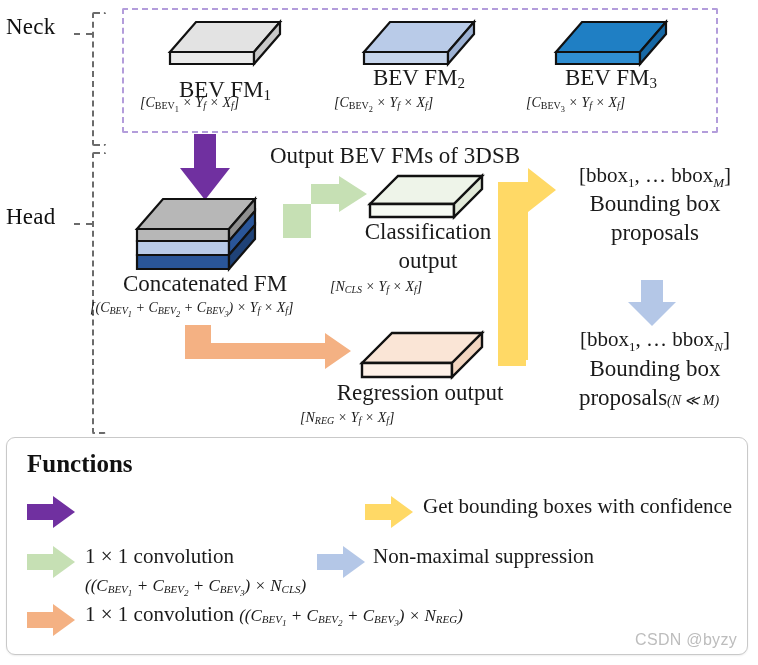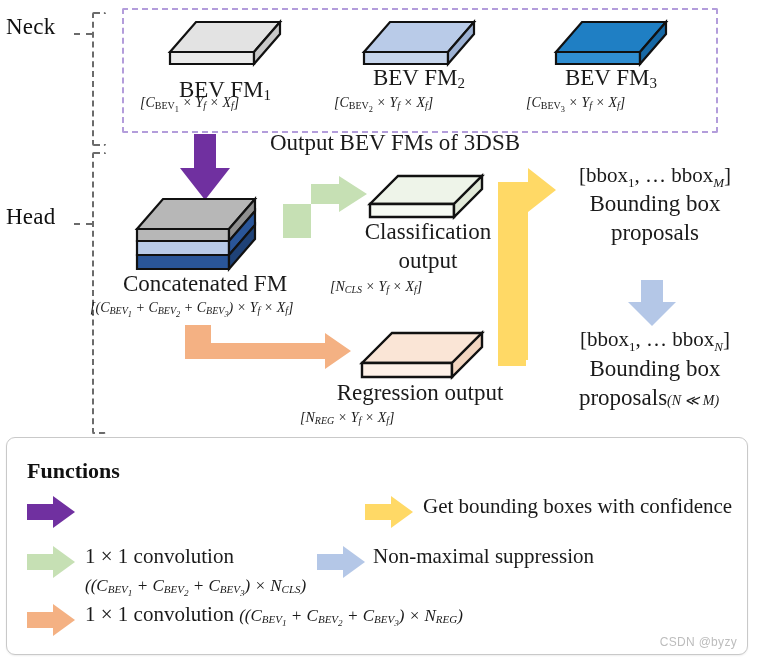--- a/index.html
+++ b/index.html
@@ -79,22 +79,22 @@
     height: 218px;
     border: 1px solid #c9c9c9;
     border-radius: 9px;
     background: #ffffff;
     box-sizing: border-box;
     box-shadow: 0 1px 2px rgba(0,0,0,.07);
   }
   .fn-title {
     position: absolute;
     left: 20px;
-    top: 20px;
-    font-size: 22px;
+    top: 12px;
+    font-size: 25px;
     font-weight: bold;
     color: #111;
   }
   .fn-text {
     position: absolute;
     font-size: 21px;
     color: #1a1a1a;
     white-space: nowrap;
     line-height: 1.15;
   }
@@ -103,21 +103,21 @@
     font-style: italic;
   }
   .fn-text .formula .sm { font-size: 11px; vertical-align: -2px; }
   .fn-arrow { position: absolute; }
   .fn-arrow svg { display: block; }
 
   .watermark {
     position: absolute;
     right: 10px;
     bottom: 5px;
-    font-size: 12px;
+    font-size: 16px;
     color: #bdbdbd;
     font-family: "Liberation Sans", sans-serif;
     letter-spacing: .3px;
   }
 </style>
 </head>
 <body>
 
 <div class="abs stage-label" style="left:6px; top:14px;">Neck</div>
 <div class="abs tick" style="left:74px; top:33px; width:18px;"></div>
@@ -164,21 +164,21 @@
     <polygon points="88,32 114,2 114,14 88,44" fill="#1668a5" stroke="#111" stroke-width="2.2"></polygon>
   </svg>
 </div>
 <div class="abs cap" style="left:526px; top:66px; width:170px;">
   <span>BEV FM</span><sub class="sub">3</sub>
 </div>
 <div class="abs dim" style="left:526px; top:95px; width:170px;">
   [<i>C</i><span class="sm">BEV<sub>3</sub></span> × <i>Y<span class="smi">f</span></i> × <i>X<span class="smi">f</span></i>]
 </div>
 
-<div class="abs plain ctr" style="left:230px; top:130px; width:330px;">Output BEV FMs of 3DSB</div>
+<div class="abs plain ctr" style="left:230px; top:143px; width:330px;">Output BEV FMs of 3DSB</div>
 
 <div class="abs" style="left:178px; top:134px;">
   <svg width="54" height="68" viewBox="0 0 54 68">
     <polygon points="16,0 38,0 38,34 52,34 27,66 2,34 16,34" fill="#7030a0"></polygon>
   </svg>
 </div>
 
 <div class="slab" style="left:131px; top:196px;">
   <svg width="132" height="80" viewBox="0 0 132 80">
 

